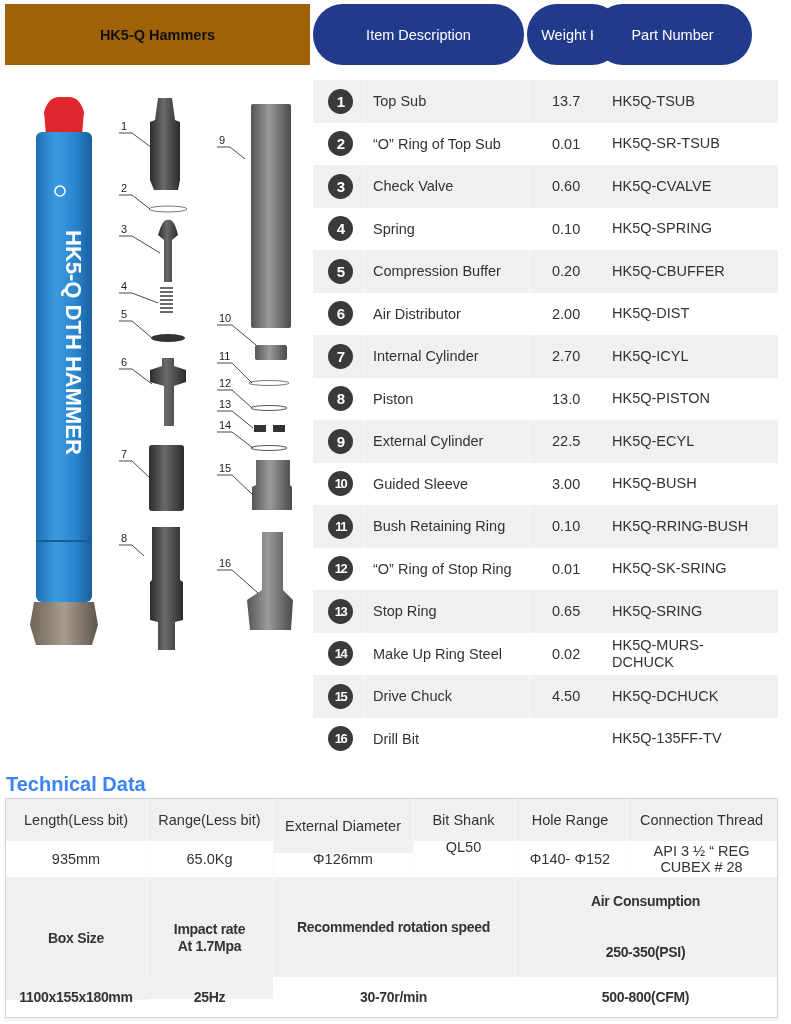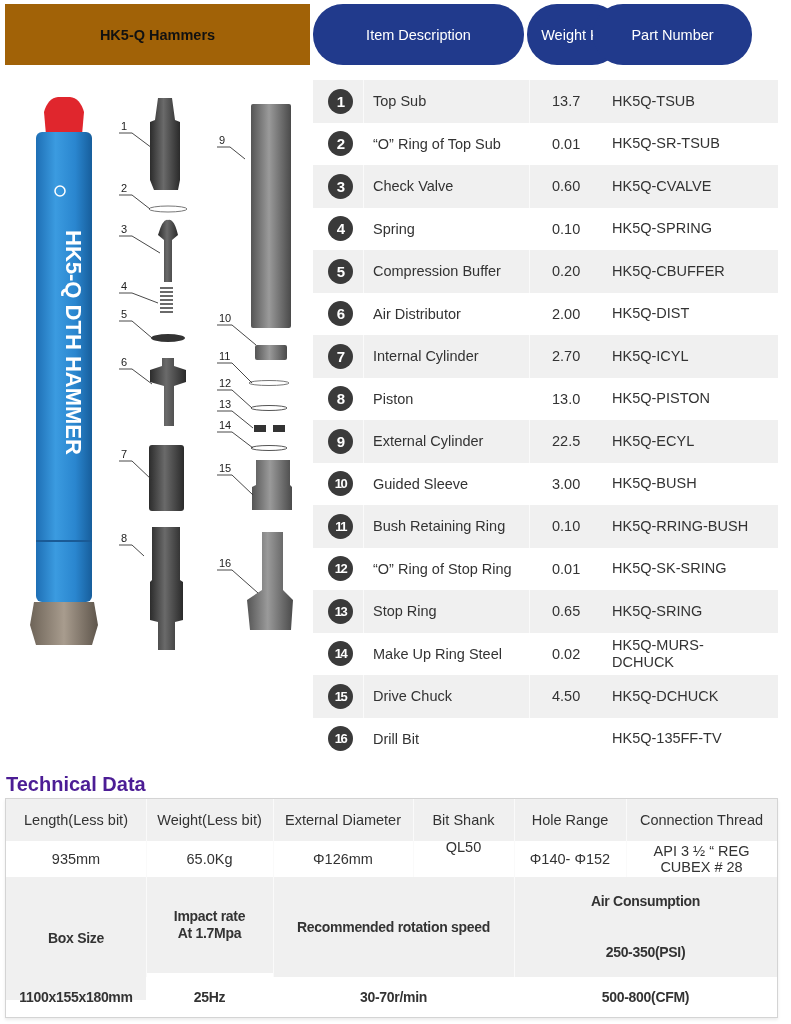--- a/index.html
+++ b/index.html
@@ -23,21 +23,21 @@
   .prow.shade { background: #f0f0f0; }
   .prow.shade::before { content: ""; position: absolute; left: 50px; top: 0; bottom: 0; width: 1px; background: #fafafa; }
   .prow.shade::after { content: ""; position: absolute; left: 216px; top: 0; bottom: 0; width: 1px; background: #fafafa; }
   .pnum { position: absolute; left: 15px; width: 25px; height: 25px; border-radius: 50%; background: #3a3a3a; color: #fff; font-weight: bold; display: flex; align-items: center; justify-content: center; font-size: 15px; letter-spacing: -1px; }
   .pnum.two { font-size: 13px; letter-spacing: -1.5px; }
   .pdesc { position: absolute; left: 60px; }
   .pweight { position: absolute; left: 239px; }
   .ppart { position: absolute; left: 299px; line-height: 17px; }
 
   
-  .tech-title { position: absolute; left: 6px; top: 773px; font-size: 20px; font-weight: bold; color: #4c1d95; }
+  .tech-title { position: absolute; left: 6px; top: 773px; font-size: 20px; font-weight: bold; color: #3b82f6; }
   .tech { position: absolute; left: 5px; top: 798px; width: 773px; height: 220px; border: 1px solid #d4d4d4; box-shadow: 0 2px 3px rgba(0,0,0,0.08); }
   .tcell { position: absolute; display: flex; align-items: center; justify-content: center; text-align: center; font-size: 14.5px; color: #333; line-height: 17px; }
   .tcell.shade { background: #f0f0f0; }
   .tcell.cond { font-size: 14px; letter-spacing: -0.3px; font-weight: bold; }
   .vsep { position: absolute; width: 1px; background: #fafafa; }
 </style>
 </head>
 <body>
 
 <div class="hdr hdr-title">HK5-Q Hammers</div>
@@ -257,36 +257,36 @@
       <span class="pweight"></span>
       <span class="ppart" style="white-space:pre-line">HK5Q-135FF-TV</span>
     </div>
   </div>
 
 <div class="tech-title">Technical Data</div>
 
 <div class="tech">
 
   <div class="tcell shade" style="left:0;top:0;width:140px;height:42px">Length(Less bit)</div>
-  <div class="tcell shade" style="left:140px;top:0;width:127px;height:42px">Weight(Less bit)</div>
-  <div class="tcell shade" style="left:267px;top:0;width:140px;height:42px">External Diameter</div>
+  <div class="tcell shade" style="left:140px;top:0;width:127px;height:42px">Range(Less bit)</div>
+  <div class="tcell shade" style="left:267px;top:0;width:140px;height:54px">External Diameter</div>
   <div class="tcell shade" style="left:508px;top:0;width:112px;height:42px">Hole Range</div>
   <div class="tcell shade" style="left:407px;top:0;width:101px;height:42px">Bit Shank</div>
   <div class="tcell shade" style="left:620px;top:0;width:151px;height:42px">Connection Thread</div>
 
   <div class="tcell" style="left:0;top:42px;width:140px;height:36px">935mm</div>
   <div class="tcell" style="left:140px;top:42px;width:127px;height:36px">65.0Kg</div>
   <div class="tcell" style="left:267px;top:42px;width:140px;height:36px">Φ126mm</div>
   <div class="tcell" style="left:407px;top:30px;width:101px;height:36px">QL50</div>
   <div class="tcell" style="left:508px;top:42px;width:112px;height:36px">Φ140- Φ152</div>
   <div class="tcell" style="left:620px;top:42px;width:151px;height:36px;white-space:pre-line;line-height:16px">API 3 ½ “ REG
 CUBEX # 28</div>
 
   <div class="tcell shade cond" style="left:0;top:78px;width:140px;height:123px">Box Size</div>
-  <div class="tcell shade cond" style="left:140px;top:78px;width:127px;height:96px;white-space:pre-line">Impact rate
+  <div class="tcell shade cond" style="left:140px;top:78px;width:127px;height:122px;white-space:pre-line">Impact rate
 At 1.7Mpa</div>
   <div class="tcell shade cond" style="left:267px;top:78px;width:241px;height:100px">Recommended rotation speed</div>
   <div class="tcell shade cond" style="left:508px;top:78px;width:263px;height:100px;white-space:pre-line;line-height:17px">Air Consumption
 
 
 250-350(PSI)</div>
 
   <div class="tcell cond" style="left:0;top:178px;width:140px;height:40px">1100x155x180mm</div>
   <div class="tcell cond" style="left:140px;top:178px;width:127px;height:40px">25Hz</div>
   <div class="tcell cond" style="left:267px;top:178px;width:241px;height:40px">30-70r/min</div>

